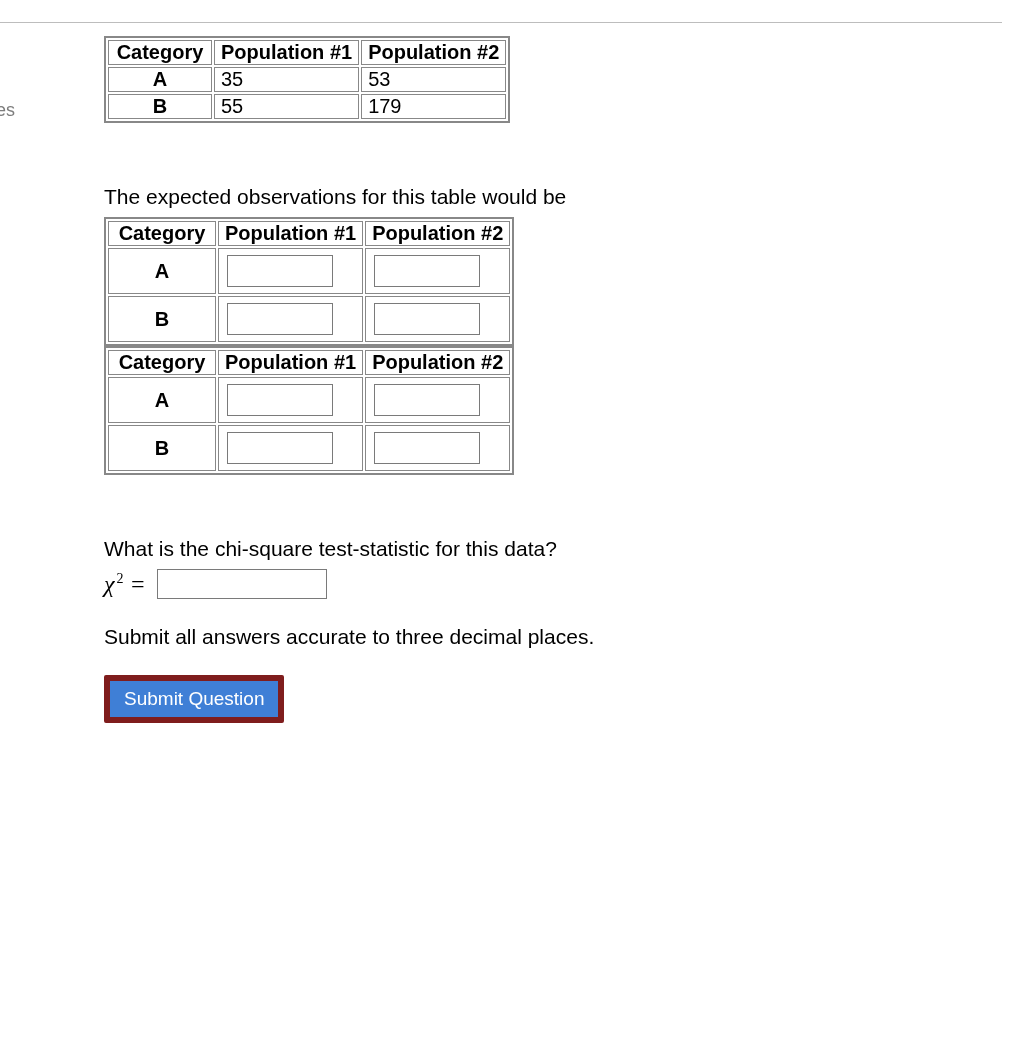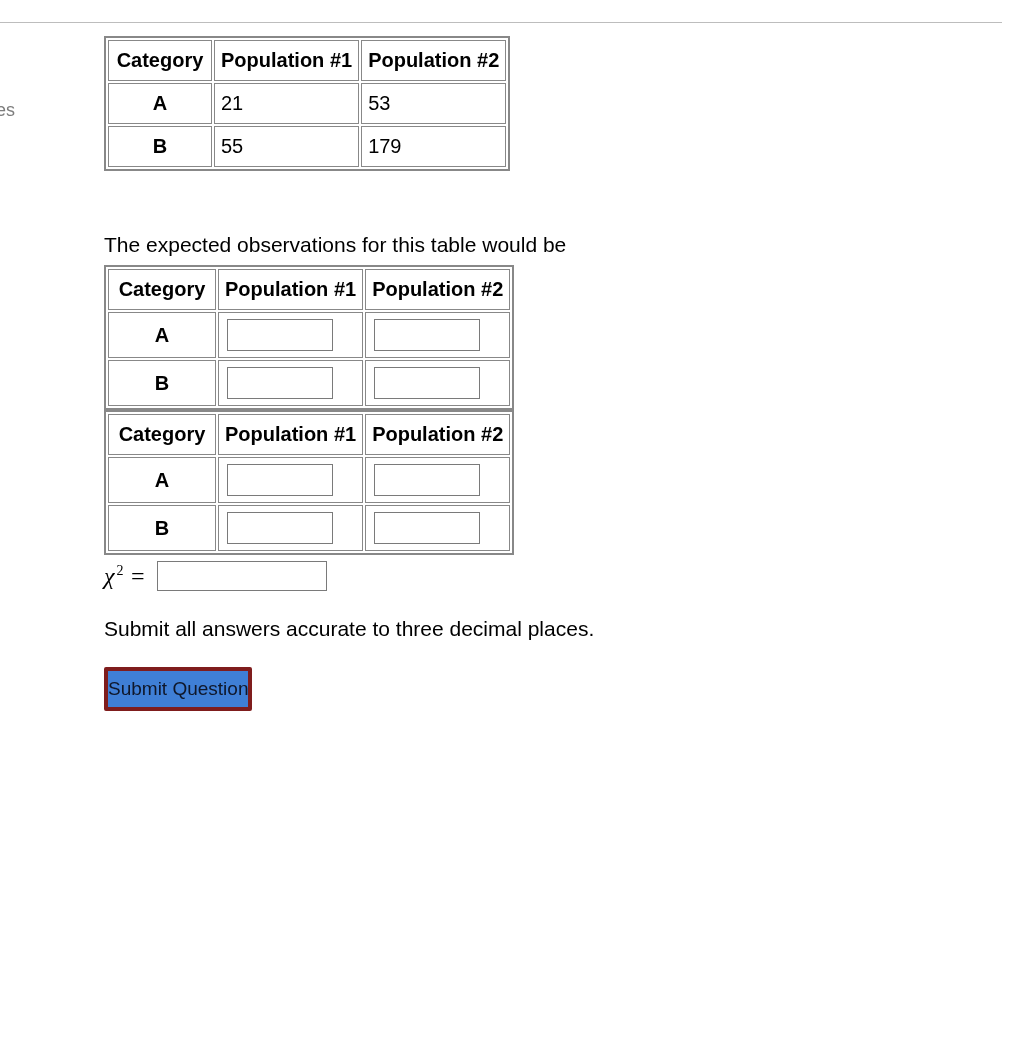--- a/index.html
+++ b/index.html
@@ -2,53 +2,53 @@
 <html><head>
 <meta charset="utf-8">
 <style>
 html,body{margin:0;padding:0;font-family:"Trebuchet MS","Lucida Grande",Verdana,sans-serif;font-size:20px;color:#000;background:#fff}
 .page{position:relative;width:1010px;min-height:1045px}
 .topline{position:absolute;left:0;right:8px;top:22px;height:1px;background:#bdbdbd}
 .left-frag{position:absolute;left:-4px;top:100px;font-size:18px;color:#7d7d7d}
 .content{position:absolute;left:104px;top:36px;right:20px}
 .prompt{font-size:21px;line-height:1.25;margin-bottom:10px}
 table.data{border-collapse:separate;border-spacing:2px;border:2px solid #888;background:#fff}
-table.data td,table.data th{border:1px solid #888;padding:8px 6px;font-size:20px;font-weight:normal;text-align:left;vertical-align:middle}
+table.data td,table.data th{border:1px solid #888;padding:0 6px;font-size:20px;font-weight:normal;text-align:left;vertical-align:middle}
 table.data th{font-weight:bold;text-align:center}
 table.data td.catcell{font-weight:bold;text-align:center;min-width:90px}
 table.data td.numcell{min-width:110px}
 table.input td{padding:6px 8px}
 input.ansbox{width:96px;height:26px;border:1px solid #7a7a7a;font-size:16px;background:#fff;padding:2px 4px}
 .sectxt{font-size:21px;margin-top:62px;margin-bottom:8px}
 .chirow{display:flex;align-items:center;gap:11px;margin-top:6px}
 .chi{font-family:'Times New Roman',serif;font-style:italic;font-size:24px}
 .chi sup{font-size:14px;font-style:normal;margin-left:2px}
 input.chibox{width:160px;height:24px;border:1px solid #7a7a7a;font-size:16px;padding:2px 4px}
 .report{font-size:21px;margin-top:26px}
-.submit{margin-top:26px;display:inline-block;background:#3f7fd6;color:#0f172a;border:4px solid #7f1d1d;padding:7px 0;font-size:19px;border-radius:2px;cursor:pointer;font-family:inherit}
+.submit{margin-top:26px;display:inline-block;background:#3f7fd6;color:#ffffff;border:6px solid #7f1d1d;padding:7px 14px;font-size:19px;border-radius:2px;cursor:pointer;font-family:inherit}
 </style>
 </head>
 <body>
 
 <div class="page">
   <div class="topline"></div>
   <div class="left-frag">es</div>
 
   <div class="content">
 
     <table class="data">
       <tbody>
           <tr>
         <th>Category</th>
         <th>Population #1</th>
         <th>Population #2</th>
       </tr>
       <tr>
         <td class="catcell">A</td>
-        <td class="numcell">21</td>
+        <td class="numcell">35</td>
         <td class="numcell">53</td>
       </tr>
       <tr>
         <td class="catcell">B</td>
         <td class="numcell">55</td>
         <td class="numcell">179</td>
       </tr>
     </tbody>
       </table>
 
@@ -86,20 +86,21 @@
         <td><input class="ansbox" value="" style=""></td>
       </tr>
       <tr>
         <td class="catcell">B</td>
         <td><input class="ansbox" value="" style=""></td>
         <td><input class="ansbox" value="" style=""></td>
       </tr>
     </tbody>
       </table>
 
+    <div class="sectxt">What is the chi-square test-statistic for this data?</div>
     <div class="chirow">
       <span class="chi"><span>χ</span><sup>2</sup> =</span>
       <input class="chibox" value="" style="">
     </div>
 
     <div class="report">Submit all answers accurate to three decimal places.</div>
 
     <button class="submit">Submit Question</button>
   </div>
 </div>

